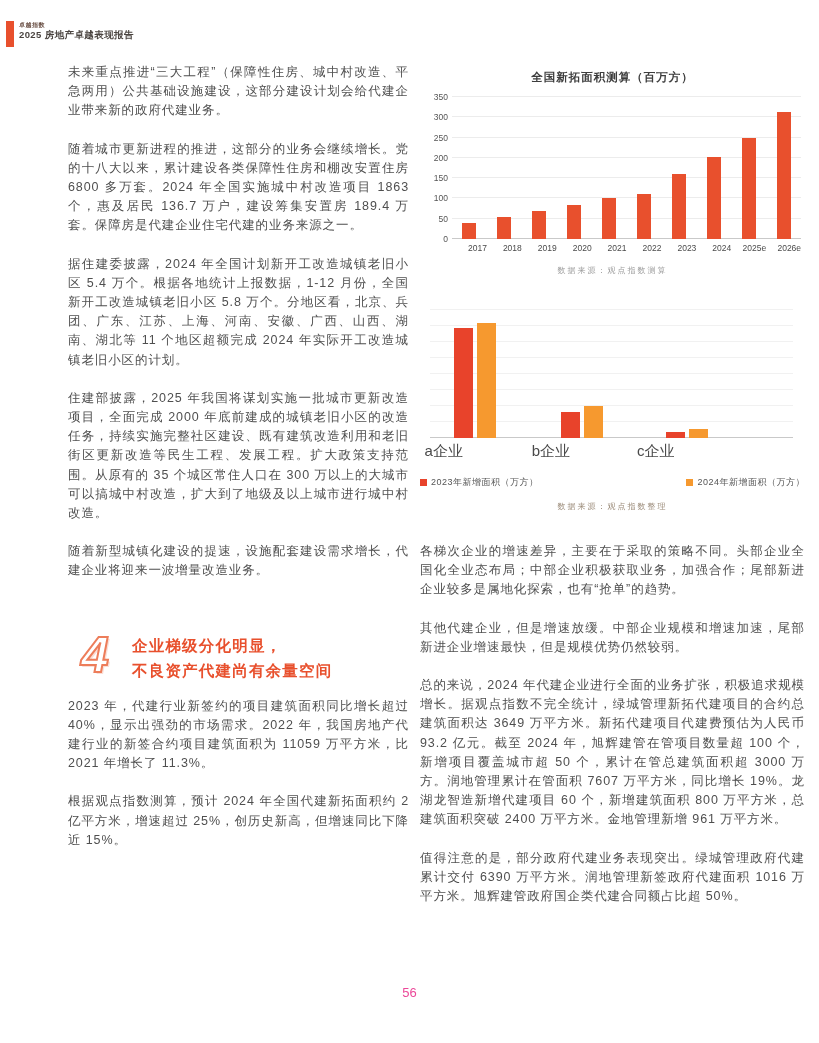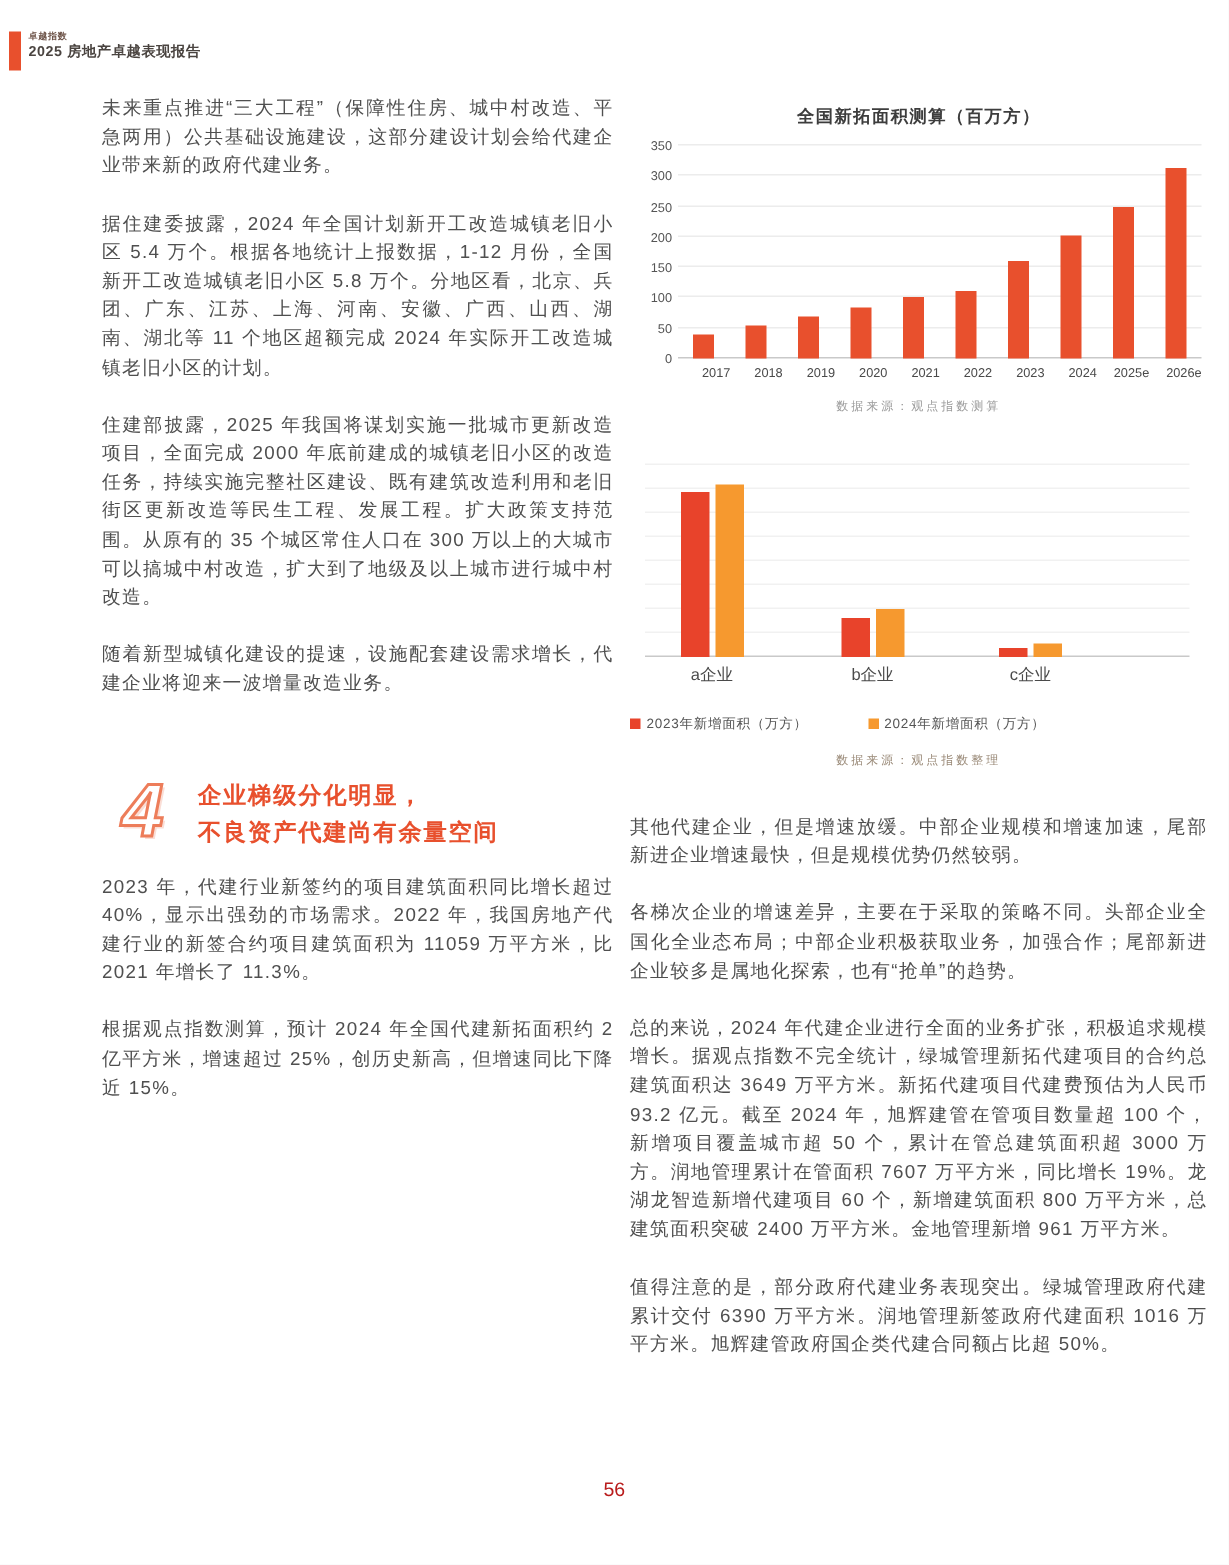--- a/index.html
+++ b/index.html
@@ -35,46 +35,47 @@
   }
   
   .chart-title{font-size:11.5px;font-weight:bold;color:#3d3d3d;text-align:center;letter-spacing:1px;margin:4px 0 12px 0;}
   .plot{position:relative;}
   .gridline{position:absolute;left:0;right:0;height:1px;background:#ececec;}
   .gridline.baseline{background:#c9c9c9;}
   .ytick{position:absolute;left:-30px;width:26px;text-align:right;font-size:8.5px;color:#555;}
   .bar{position:absolute;bottom:0;}
   .xlabels{display:flex;margin-top:4px;}
   .xlabels span{flex:1;text-align:right;font-size:8.5px;color:#4a4a4a;}
-  .xlabel-abs{position:absolute;width:100px;text-align:center;font-size:11px;color:#4a4a4a;}
+  .xlabel-abs{position:absolute;width:100px;text-align:left;font-size:15px;color:#4a4a4a;}
   .src-note{font-size:8px;color:#9b9b9b;text-align:center;letter-spacing:2px;margin-top:12px;}
   .src-note.warm{color:#9a8a78;}
-  .legend{display:flex;justify-content:flex-start;gap:40px;margin-top:20px;}
+  .legend{display:flex;justify-content:space-between;gap:40px;margin-top:20px;}
   .legend-item{display:flex;align-items:center;font-size:9px;color:#555;letter-spacing:.5px;}
   .legend-swatch{width:7px;height:7px;margin-right:4px;display:inline-block;}
   #chart1-block{margin-bottom:34px;}
   #chart2-block{margin-bottom:30px;}
   
-  .footer{position:absolute;left:0;right:0;top:985px;text-align:center;font-size:13px;color:#b91c1c;}
+  .footer{position:absolute;left:0;right:0;top:985px;text-align:center;font-size:13px;color:#ec4899;}
 </style>
 </head>
 <body>
 
 <div class="page">
 
   <div class="hdr">
     <div class="hdr-bar"></div>
     <div>
       <div class="hdr-eyebrow">卓越指数</div>
       <div class="hdr-title">2025 房地产卓越表现报告</div>
     </div>
   </div>
 
   <div class="col-left">
     <p class="body">未来重点推进“三大工程”（保障性住房、城中村改造、平急两用）公共基础设施建设，这部分建设计划会给代建企业带来新的政府代建业务。</p>
+    <p class="body">随着城市更新进程的推进，这部分的业务会继续增长。党的十八大以来，累计建设各类保障性住房和棚改安置住房 6800 多万套。2024 年全国实施城中村改造项目 1863 个，惠及居民 136.7 万户，建设筹集安置房 189.4 万套。保障房是代建企业住宅代建的业务来源之一。</p>
     <p class="body">据住建委披露，2024 年全国计划新开工改造城镇老旧小区 5.4 万个。根据各地统计上报数据，1-12 月份，全国新开工改造城镇老旧小区 5.8 万个。分地区看，北京、兵团、广东、江苏、上海、河南、安徽、广西、山西、湖南、湖北等 11 个地区超额完成 2024 年实际开工改造城镇老旧小区的计划。</p>
     <p class="body">住建部披露，2025 年我国将谋划实施一批城市更新改造项目，全面完成 2000 年底前建成的城镇老旧小区的改造任务，持续实施完整社区建设、既有建筑改造利用和老旧街区更新改造等民生工程、发展工程。扩大政策支持范围。从原有的 35 个城区常住人口在 300 万以上的大城市可以搞城中村改造，扩大到了地级及以上城市进行城中村改造。</p>
     <p class="body">随着新型城镇化建设的提速，设施配套建设需求增长，代建企业将迎来一波增量改造业务。</p>
 
     <div class="sec-head">
       <div class="sec-num">4</div>
       <div class="sec-title">
         <div>企业梯级分化明显，</div>
         <div>不良资产代建尚有余量空间</div>
       </div>
@@ -166,20 +167,20 @@
             <span>2023年新增面积（万方）</span>
           </div>
           <div class="legend-item">
             <div class="legend-swatch" style="background: rgb(246, 153, 47);"></div>
             <span>2024年新增面积（万方）</span>
           </div>
         </div>
       <div class="src-note warm">数据来源：观点指数整理</div>
     </div>
 
+    <p class="body">各梯次企业的增速差异，主要在于采取的策略不同。头部企业全国化全业态布局；中部企业积极获取业务，加强合作；尾部新进企业较多是属地化探索，也有“抢单”的趋势。</p>
     <p class="body">其他代建企业，但是增速放缓。中部企业规模和增速加速，尾部新进企业增速最快，但是规模优势仍然较弱。</p>
-    <p class="body">各梯次企业的增速差异，主要在于采取的策略不同。头部企业全国化全业态布局；中部企业积极获取业务，加强合作；尾部新进企业较多是属地化探索，也有“抢单”的趋势。</p>
     <p class="body">总的来说，2024 年代建企业进行全面的业务扩张，积极追求规模增长。据观点指数不完全统计，绿城管理新拓代建项目的合约总建筑面积达 3649 万平方米。新拓代建项目代建费预估为人民币 93.2 亿元。截至 2024 年，旭辉建管在管项目数量超 100 个，新增项目覆盖城市超 50 个，累计在管总建筑面积超 3000 万方。润地管理累计在管面积 7607 万平方米，同比增长 19%。龙湖龙智造新增代建项目 60 个，新增建筑面积 800 万平方米，总建筑面积突破 2400 万平方米。金地管理新增 961 万平方米。</p>
     <p class="body">值得注意的是，部分政府代建业务表现突出。绿城管理政府代建累计交付 6390 万平方米。润地管理新签政府代建面积 1016 万平方米。旭辉建管政府国企类代建合同额占比超 50%。</p>
   </div>
 
   <div class="footer">56</div>
 </div>
 
 </body></html>

